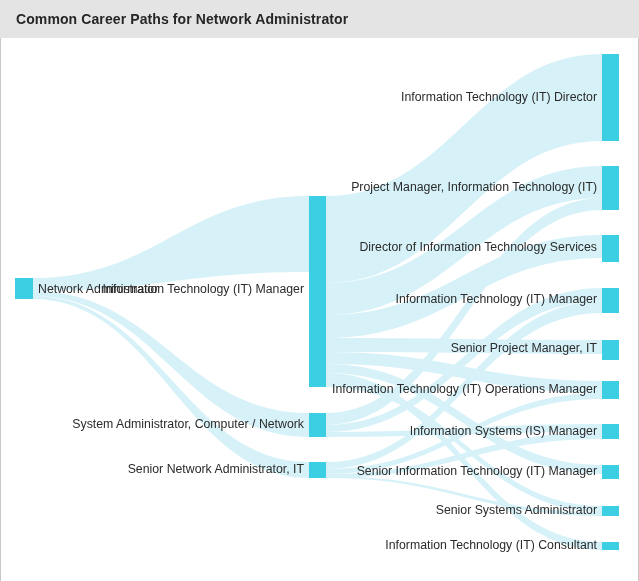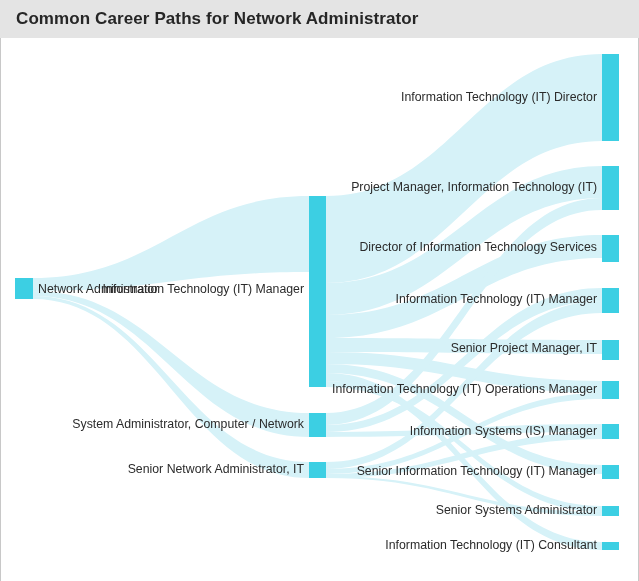--- a/index.html
+++ b/index.html
@@ -25,21 +25,21 @@
     top: 0;
     width: 639px;
     height: 38px;
     background: #e4e4e4;
     box-sizing: border-box;
     display: flex;
     align-items: center;
   }
   #title-text {
     padding-left: 16px;
-    font-size: 17px;
+    font-size: 14px;
     font-weight: bold;
     color: #262626;
     letter-spacing: 0.1px;
     white-space: nowrap;
   }
   #plot-frame {
     position: absolute;
     left: 0;
     top: 38px;
     width: 639px;

